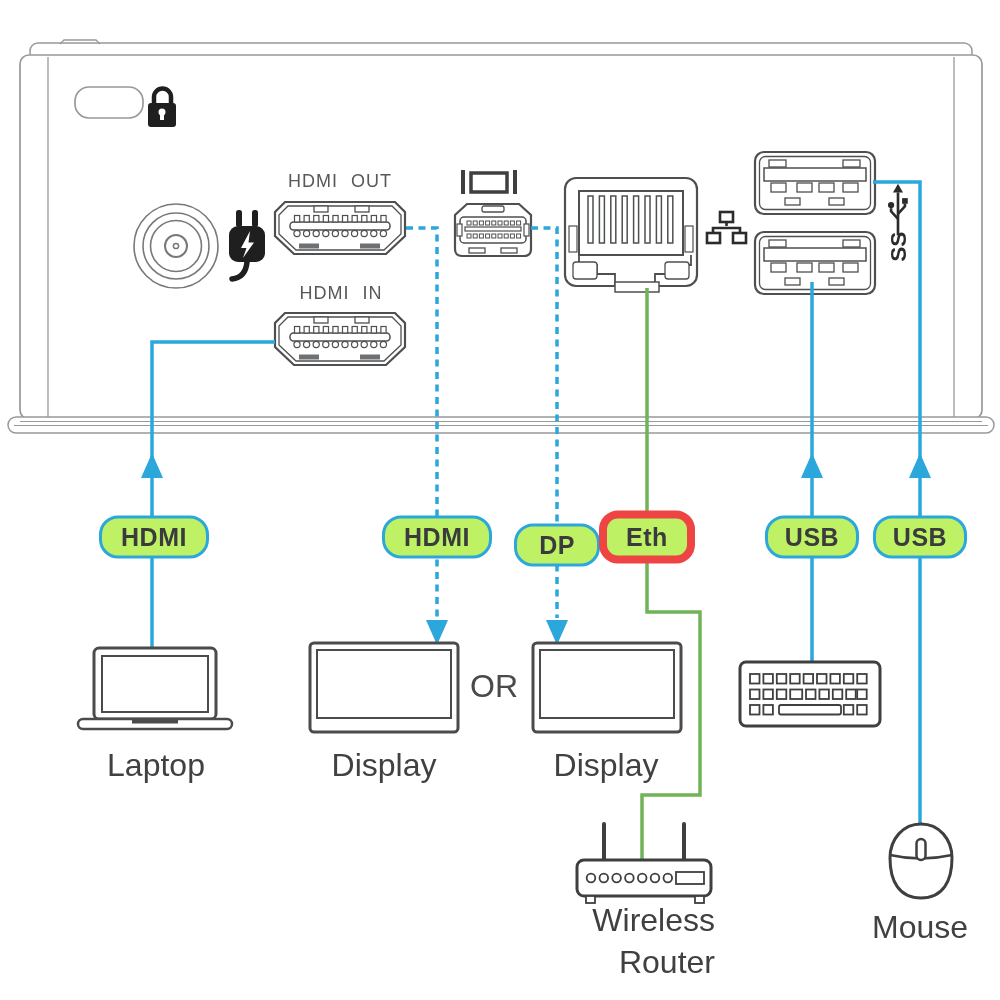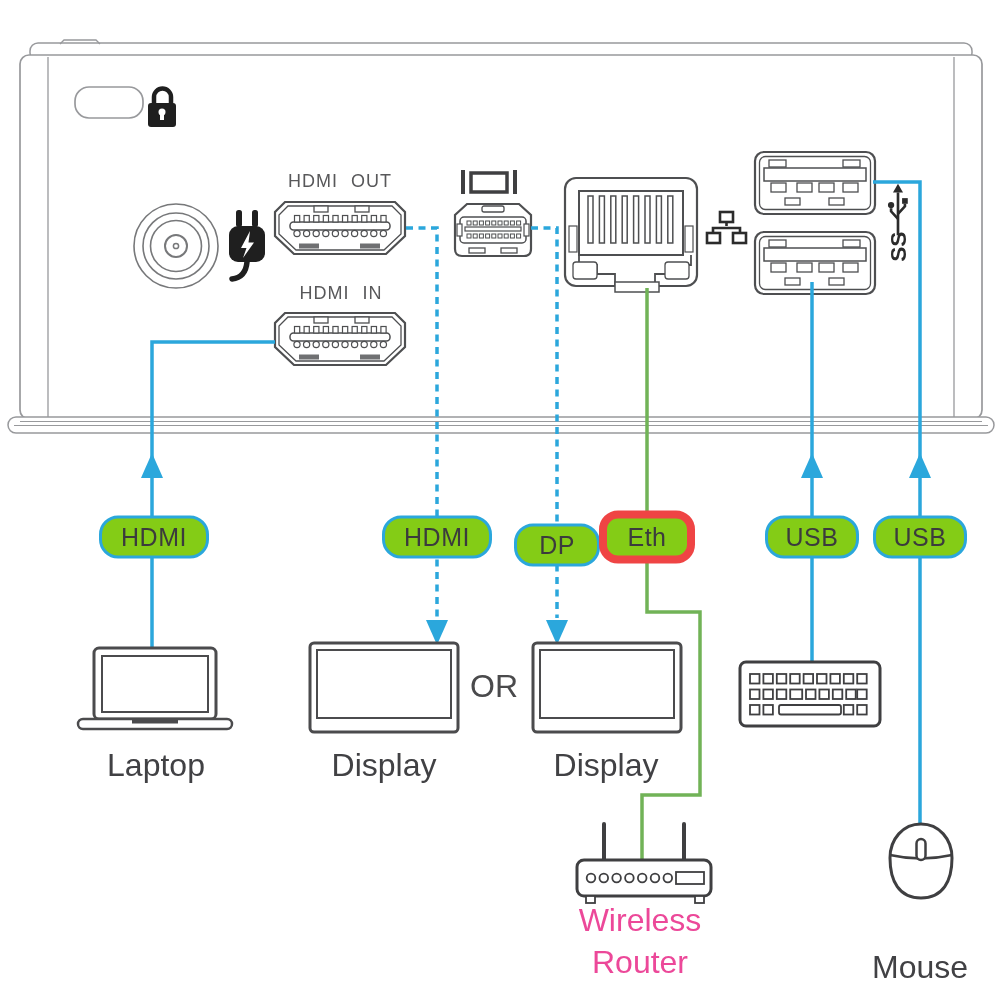--- a/index.html
+++ b/index.html
@@ -6,27 +6,27 @@
   #canvas{
     position:relative;width:1000px;height:1000px;background:#ffffff;overflow:hidden;
     font-family:"Liberation Sans", sans-serif;
   }
   #art{position:absolute;left:0;top:0;}
   .lbl{position:absolute;transform:translate(-50%,-50%);white-space:nowrap;
        color:#414144;font-size:32px;line-height:1.2;}
   .portlbl{position:absolute;transform:translate(-50%,-50%);white-space:nowrap;
        color:#58585a;font-size:18px;font-weight:400;letter-spacing:1px;word-spacing:7px;}
   .pill{position:absolute;transform:translate(-50%,-50%);
-       height:37px;border-radius:19px;background:#84cc16;
+       height:37px;border-radius:19px;background:#bef264;
        display:flex;align-items:center;justify-content:center;
-       font-size:25px;font-weight:normal;color:#3b3b3d;letter-spacing:0.5px;}
+       font-size:25px;font-weight:bold;color:#3b3b3d;letter-spacing:0.5px;}
   .pill.blue{border:3px solid #2ba7dc;}
   .pill.green{border:8px solid #ef4444;}
-  .wrap2{position:absolute;transform:translateX(-50%);width:150px;text-align:center;
-       color:#ec4899;font-size:32px;line-height:1.3;}
+  .wrap2{position:absolute;transform:translateX(-50%);width:150px;text-align:right;
+       color:#404040;font-size:32px;line-height:1.3;}
   .or{position:absolute;transform:translate(-50%,-50%);color:#4a4a4c;font-size:32px;}
 </style>
 </head>
 <body>
 
 <div id="canvas">
 
 <svg id="art" width="1000" height="1000" viewBox="0 0 1000 1000">
   <defs>
     <g id="hdmiport" stroke="#4e4f51" fill="#ffffff">
@@ -295,14 +295,14 @@
   <div class="pill blue" style="left:557px;top:545px;width:80px;">DP</div>
   <div class="pill green" style="left:647px;top:537px;width:80px;">Eth</div>
   <div class="pill blue" style="left:812px;top:537px;width:88px;">USB</div>
   <div class="pill blue" style="left:920px;top:537px;width:88px;">USB</div>
 
   <div class="lbl" style="left:156px;top:765px;">Laptop</div>
   <div class="lbl" style="left:384px;top:765px;">Display</div>
   <div class="or" style="left:494px;top:686px;">OR</div>
   <div class="lbl" style="left:606px;top:765px;">Display</div>
   <div class="wrap2" style="left:640px;top:900px;">Wireless Router</div>
-  <div class="lbl" style="left:920px;top:927px;margin-top:40px;">Mouse</div>
+  <div class="lbl" style="left:920px;top:927px;">Mouse</div>
 </div>
 
 </body></html>

